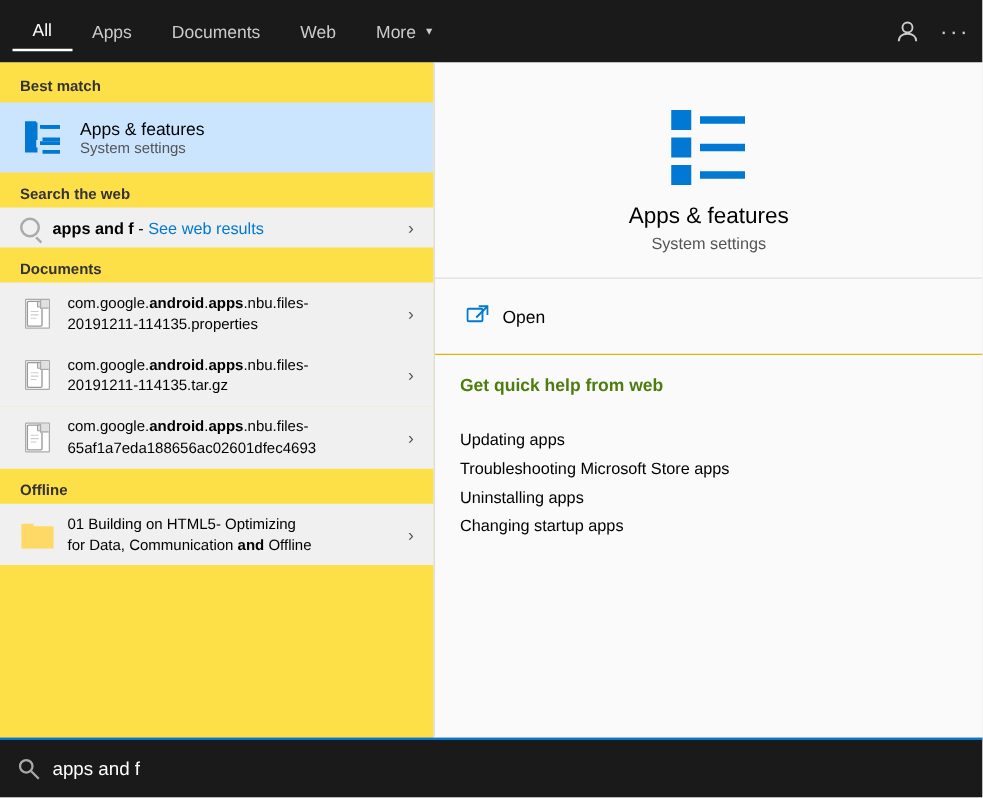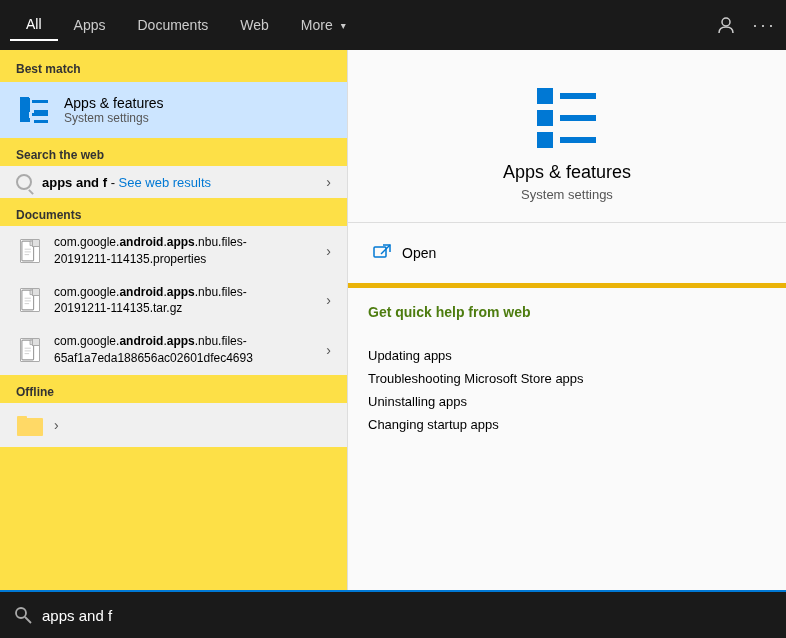--- a/index.html
+++ b/index.html
@@ -234,21 +234,21 @@
       font-weight: 400;
       color: #000;
       margin-bottom: 4px;
     }
     .right-app-type {
       font-size: 13px;
       color: #555;
     }
     .right-actions {
       padding: 14px 20px;
-      border-bottom: 5px solid #eab308;
+      border-bottom: 1px solid #eab308;
     }
     .action-btn {
       display: flex;
       align-items: center;
       gap: 10px;
       padding: 6px 4px;
       cursor: pointer;
       font-size: 14px;
       color: #000;
     }
@@ -490,20 +490,23 @@
       <span>Offline</span>
     </div>
 
     <div class="folder-item">
       <div class="folder-icon">
         <svg width="26" height="22" viewBox="0 0 26 22">
           <rect x="0" y="4" width="26" height="18" rx="1" fill="#ffd966"></rect>
           <rect x="0" y="2" width="10" height="5" rx="1" fill="#ffd966"></rect>
         </svg>
       </div>
+      <span class="folder-text">
+        01 Building on HTML5- Optimizing<br>for Data, Communication <span class="bold-part">and</span> Offline
+      </span>
       <span class="chevron">›</span>
     </div>
 
   </div>
 
   <div class="right-panel">
     <div class="right-top">
 
       <div class="right-app-icon">
         <svg width="70" height="70" viewBox="0 0 70 70">

